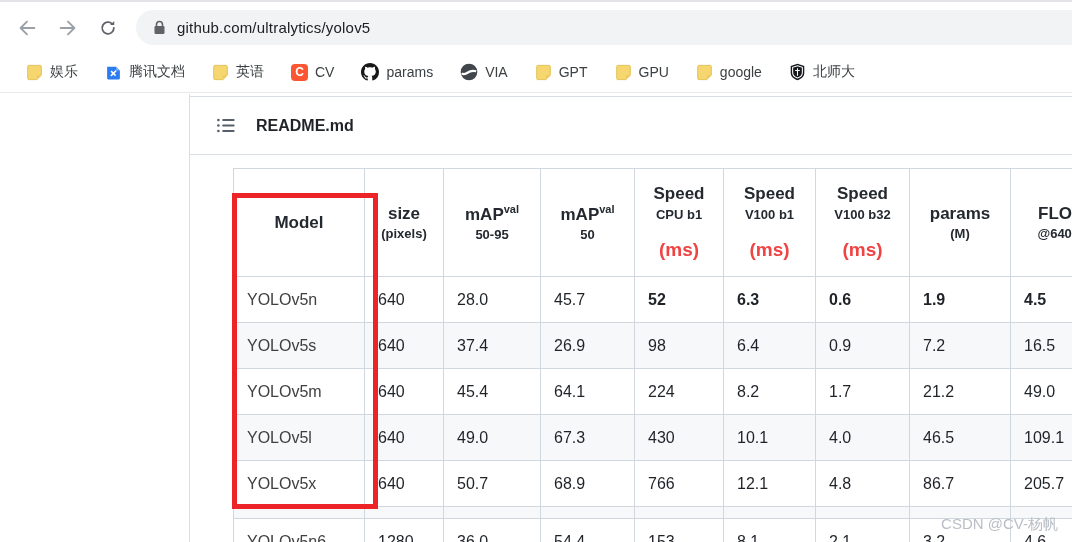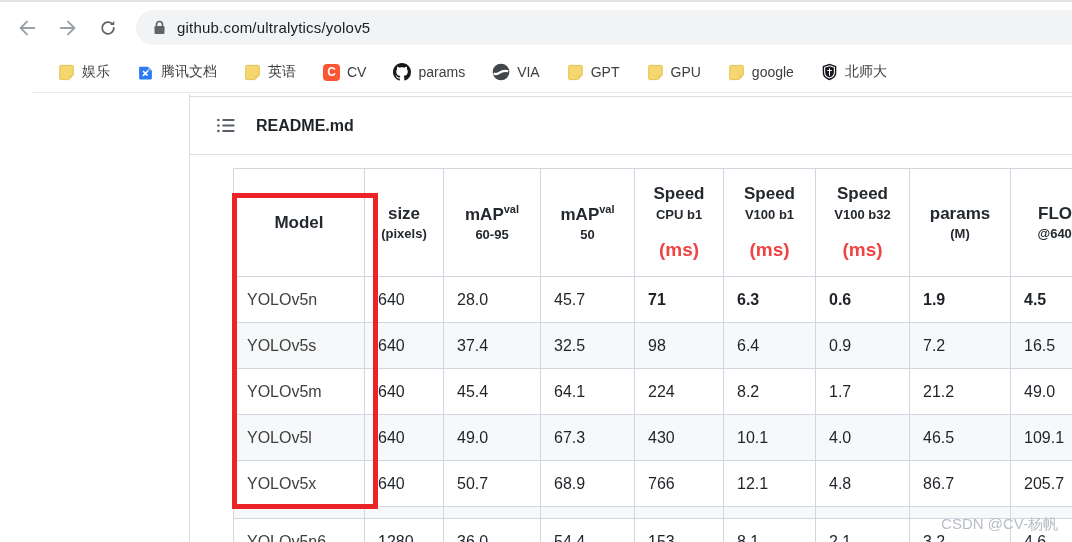--- a/index.html
+++ b/index.html
@@ -9,21 +9,21 @@
 
   
   .top-frame { position:absolute; left:0; top:0; right:0; height:2px; background:#e3e3e8; }
   .toolbar { position:absolute; left:0; top:2px; right:0; height:50px; background:#fff; }
   .nav-btn { position:absolute; top:8px; width:36px; height:36px; display:flex; align-items:center; justify-content:center; border-radius:50%; cursor:pointer; }
   .nav-back { left:9px; } .nav-fwd { left:50px; } .nav-refresh { left:90px; }
   .omnibox { position:absolute; left:136px; top:8px; width:1000px; height:35px; background:#f1f3f4; border-radius:18px; display:flex; align-items:center; padding-left:17px; }
   .omnibox .url { font-size:15px; color:#202124; margin-left:11px; letter-spacing:.2px; }
 
   
-  .bookmarks { position:absolute; left:0; top:52px; right:0; height:41px; background:#fff; border-bottom:1px solid #e8eaed; display:flex; align-items:center; padding-left:26px; gap:27px;margin-left:32px; }
+  .bookmarks { position:absolute; left:0; top:52px; right:0; height:41px; background:#fff; border-bottom:1px solid #e8eaed; display:flex; align-items:center; padding-left:26px; gap:27px; }
   .bm { display:flex; align-items:center; gap:7px; cursor:pointer; }
   .bm span.lbl { font-size:14px; color:#3c4043; white-space:nowrap; }
   .csdn-badge { width:17px; height:17px; background:#fc5531; border-radius:4px; color:#fff; font-size:12px; font-weight:bold; display:flex; align-items:center; justify-content:center; }
 
   
   .pane-divider { position:absolute; left:189px; top:94px; bottom:0; width:1px; background:#d8dee4; }
   .main-top-border { position:absolute; left:190px; right:0; top:96px; height:1px; background:#d8dee4; }
   .readme-header { position:absolute; left:190px; right:0; top:97px; height:58px; border-bottom:1px solid #d8dee4; display:flex; align-items:center; padding-left:21px; gap:17px; background:#fff; }
   .readme-title { font-size:16px; font-weight:bold; color:#1f2328; }
   .toc-btn { display:flex; align-items:center; justify-content:center; width:28px; height:28px; border-radius:6px; cursor:pointer; }
@@ -190,21 +190,21 @@
         <tr>
           <th>
               <div class="h-title"><span>Model</span></div>
             </th>
           <th>
               <div class="h-title"><span>size</span></div>
               <div class="h-sub">(pixels)</div>
             </th>
           <th>
               <div class="h-title"><span>mAP</span><sup>val</sup></div>
-              <div class="h-sub">60-95</div>
+              <div class="h-sub">50-95</div>
             </th>
           <th>
               <div class="h-title"><span>mAP</span><sup>val</sup></div>
               <div class="h-sub">50</div>
             </th>
           <th>
               <div class="h-title"><span>Speed</span></div>
               <div class="h-sub">CPU b1</div>
               <div class="h-sub2">(ms)</div>
             </th>
@@ -227,31 +227,31 @@
               <div class="h-sub">@640 (B)</div>
             </th>
         </tr>
       </thead>
       <tbody>
         <tr>
           <td><a href="#">YOLOv5n</a></td>
           <td>640</td>
           <td>28.0</td>
           <td>45.7</td>
-          <td class="b">71</td>
+          <td class="b">52</td>
           <td class="b">6.3</td>
           <td class="b">0.6</td>
           <td class="b">1.9</td>
           <td class="b">4.5</td>
         </tr>
         <tr class="alt">
           <td><a href="#">YOLOv5s</a></td>
           <td>640</td>
           <td>37.4</td>
-          <td>32.5</td>
+          <td>26.9</td>
           <td>98</td>
           <td>6.4</td>
           <td>0.9</td>
           <td>7.2</td>
           <td>16.5</td>
         </tr>
         <tr>
           <td><a href="#">YOLOv5m</a></td>
           <td>640</td>
           <td>45.4</td>

